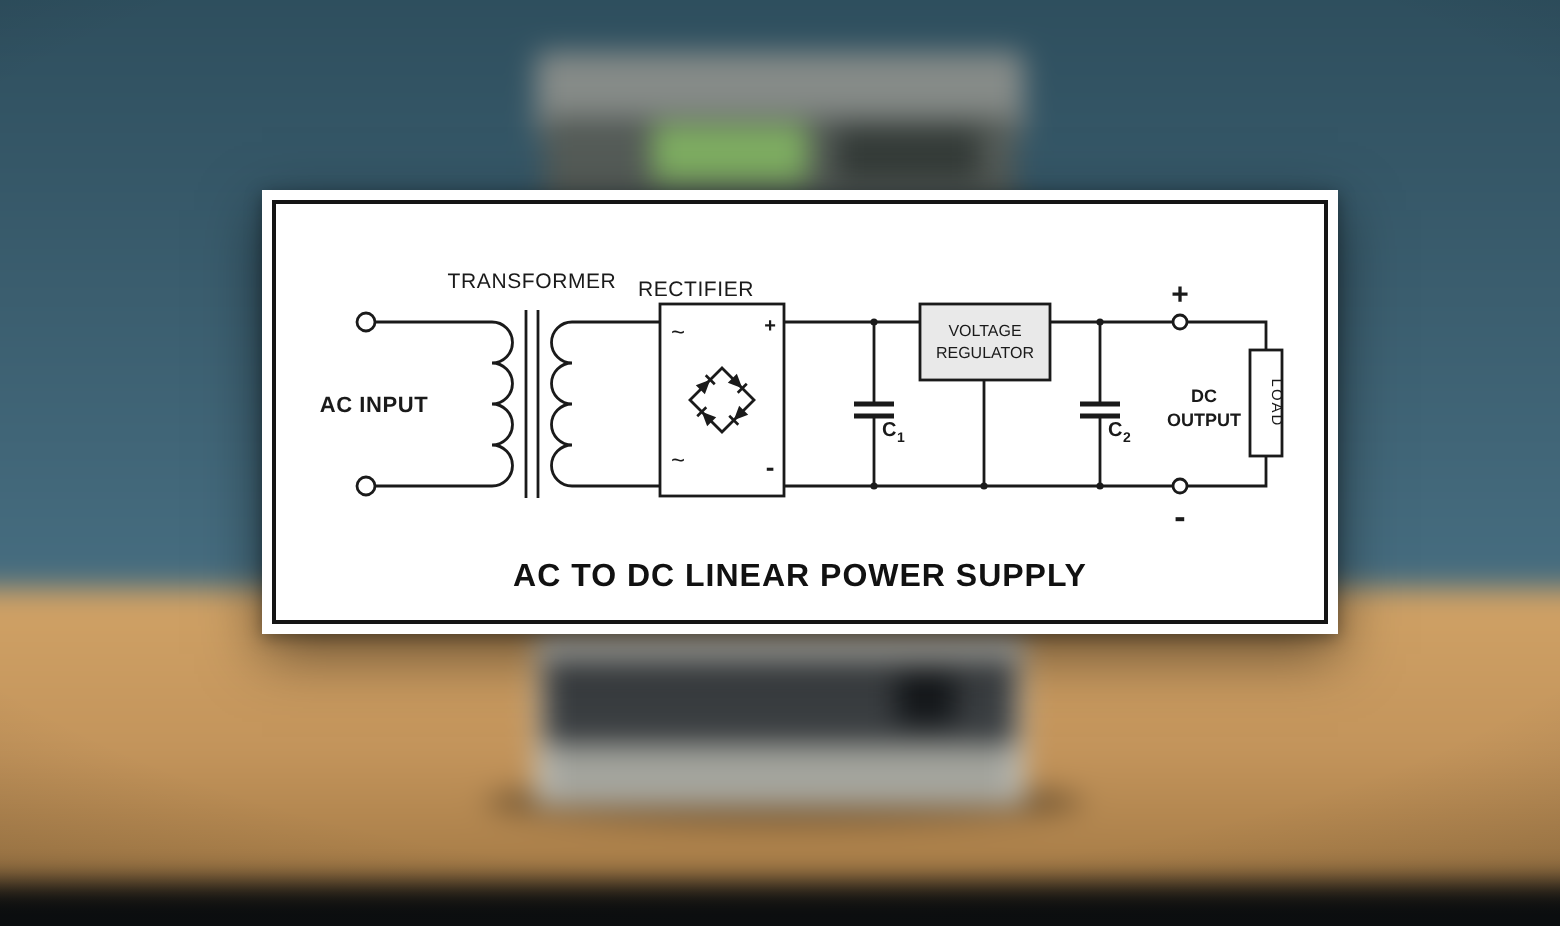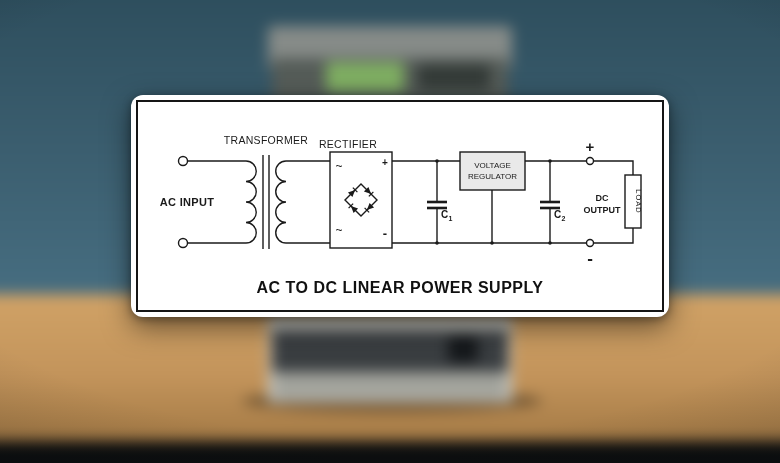--- a/index.html
+++ b/index.html
@@ -29,21 +29,21 @@
   .dev-knob  { position:absolute; left:472px; top:360px; width:30px; height:26px;
                background:#14171a; border-radius:4px; }
   .dev-base  { position:absolute; left:298px; top:396px; width:232px; height:26px; background:#a2a39c; }
 
   .vignette { position:absolute; inset:0; pointer-events:none;
               background:radial-gradient(115% 95% at 50% 42%, rgba(0,0,0,0) 55%, rgba(5,10,15,.34) 100%); }
 
   
   .panel { position:absolute; left:131px; top:95px; width:538px; height:222px;
            background:#ffffff; padding:5px;
-           box-shadow:0 10px 28px rgba(0,0,0,.5), 0 2px 8px rgba(0,0,0,.35);border-radius:12px; }
+           box-shadow:0 10px 28px rgba(0,0,0,.5), 0 2px 8px rgba(0,0,0,.35); }
   .frame { position:relative; width:100%; height:100%; border:2px solid #151515; background:#ffffff; }
   .frame svg { position:absolute; inset:0; width:100%; height:100%; }
 
   svg text { font-family:"Liberation Sans", sans-serif; fill:#1a1a1a; }
   .lbl   { font-size:10.5px; letter-spacing:.3px; }
   .lblb  { font-size:11px; font-weight:bold; letter-spacing:.3px; }
   .small { font-size:8px; }
   .cap   { font-size:10px; font-weight:bold; }
   .capsub{ font-size:7px; font-weight:bold; }
   .out   { font-size:9px; font-weight:bold; }

